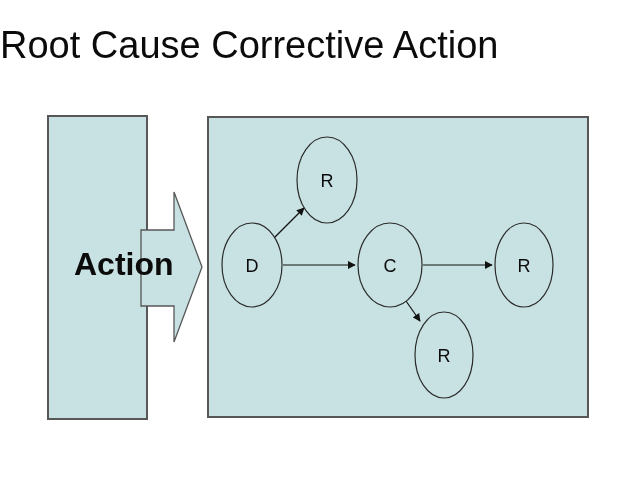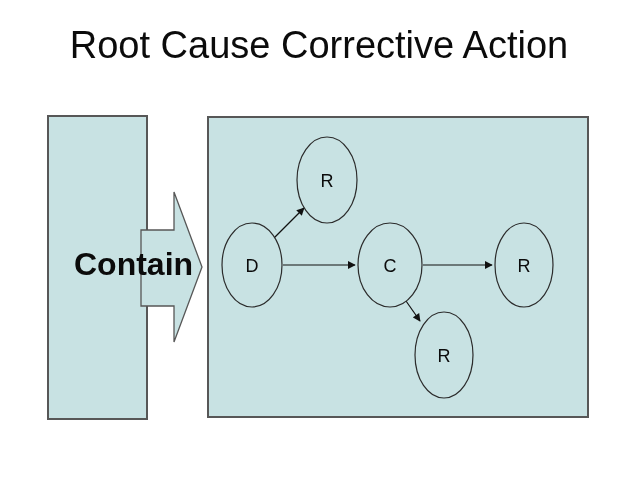--- a/index.html
+++ b/index.html
@@ -9,21 +9,21 @@
     height: 478px;
     background: #ffffff;
     overflow: hidden;
     font-family: "Liberation Sans", sans-serif;
   }
   .slide-title {
     position: absolute;
     top: 24px;
     left: 0;
     right: 0;
-    text-align: center;
+    text-align: left;
     font-size: 38px;
     font-weight: 400;
     color: #0b0b0b;
     letter-spacing: 0;
     white-space: nowrap;
   }
   .shape-box {
     position: absolute;
     background: #c8e2e3;
     border: 2px solid #575757;
@@ -92,16 +92,16 @@
     <ellipse cx="524" cy="265" rx="29" ry="42" fill="#c8e2e3" stroke="#2b2b2b" stroke-width="1.2"></ellipse>
     <ellipse cx="444" cy="355" rx="29" ry="43" fill="#c8e2e3" stroke="#2b2b2b" stroke-width="1.2"></ellipse>
 
     <text x="252" y="271.5" text-anchor="middle" class="node-label">D</text>
     <text x="327" y="186.5" text-anchor="middle" class="node-label">R</text>
     <text x="390" y="271.5" text-anchor="middle" class="node-label">C</text>
     <text x="524" y="271.5" text-anchor="middle" class="node-label">R</text>
     <text x="444" y="361.5" text-anchor="middle" class="node-label">R</text>
   </svg>
 
-  <div class="contain-label">Contain</div>
+  <div class="contain-label">Action</div>
 
 
 </div>
 
 </body></html>

